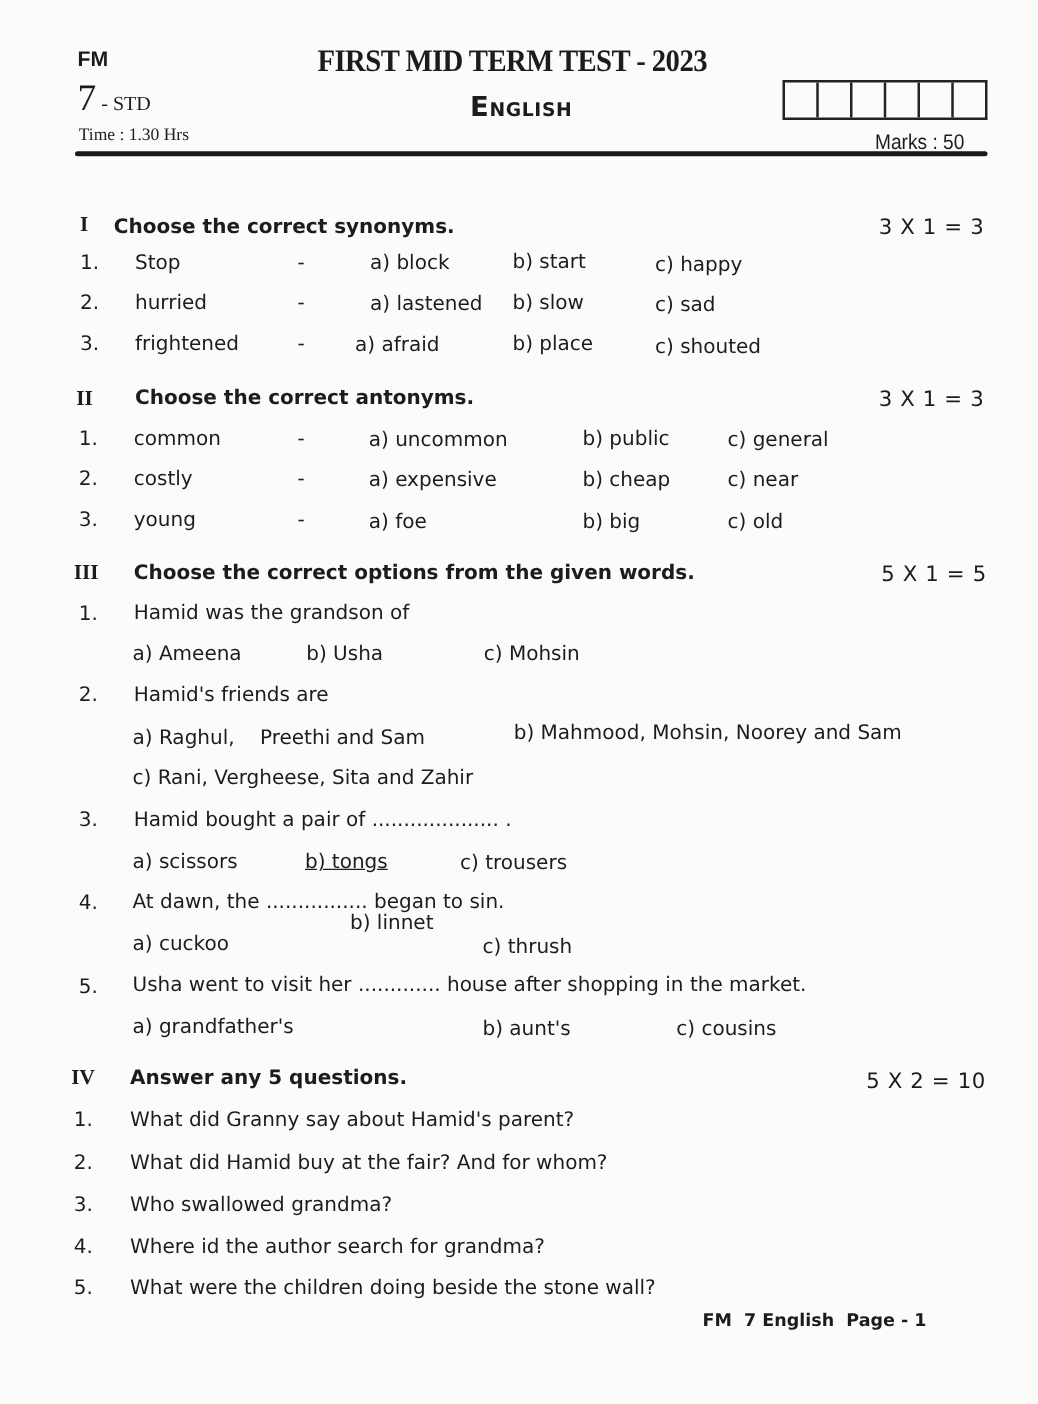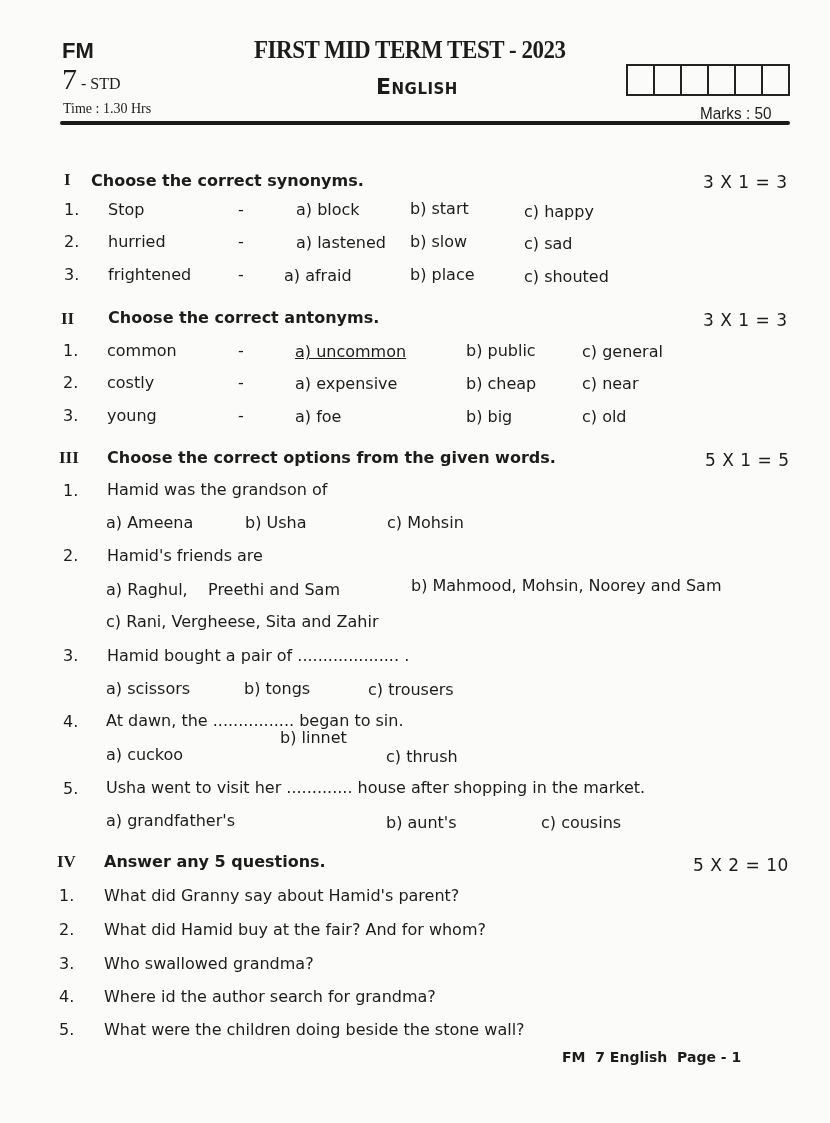--- a/index.html
+++ b/index.html
@@ -2,21 +2,21 @@
 <html><head>
 <meta charset="utf-8">
 <style>
   html, body { margin: 0; padding: 0; }
   body {
     width: 830px; height: 1123px; position: relative; overflow: hidden;
     background: #fbfbfa; color: #1c1c1c;
     font-family: "DejaVu Sans", sans-serif;
   }
   .abs { position: absolute; white-space: nowrap; }
-  .fm { left: 62px; top: 38px; font-size: 22px; font-weight: bold; font-family: "Liberation Sans", sans-serif; }
+  .fm { left: 62px; top: 38px; font-size: 17px; font-weight: bold; font-family: "Liberation Sans", sans-serif; }
   .title { left: 254px; top: 36px; font-size: 25px; font-weight: bold; font-family: "Liberation Serif", serif; letter-spacing: -0.5px; transform: scaleX(0.92); transform-origin: left top; }
   .std { left: 62px; top: 62px; font-family: "Liberation Serif", serif; }
   .std .num { font-size: 30px; }
   .std .lbl { font-size: 16px; }
   .subject { left: 376px; top: 74px; font-size: 22px; font-weight: bold; font-family: "DejaVu Sans", sans-serif; font-variant: small-caps; letter-spacing: 0.5px; }
   .time { left: 63px; top: 101px; font-size: 14px; font-family: "Liberation Serif", serif; }
   .marks { left: 700px; top: 104px; font-size: 17px; font-family: "Liberation Sans", sans-serif; transform: scaleX(0.9); transform-origin: left top; }
   .boxes { left: 626px; top: 64px; display: flex; border: 2px solid #222; }
   .boxes .box { width: 25px; height: 28px; border-right: 2px solid #222; }
   .boxes .box:last-child { border-right: none; }
@@ -80,21 +80,21 @@
 </div>
 
 <div class="abs sec-num" style="left:61px;top:309px;">II</div>
 <div class="abs sec-title" style="left:108px;top:308px;">Choose the correct antonyms.</div>
 <div class="abs sec-marks" style="left:703px;top:310px;">3 X 1 = 3</div>
 
 <div>
   <div class="abs qn" style="left:63px;top:341px;">1.</div>
   <div class="abs q" style="left:107px;top:341px;">common</div>
   <div class="abs q" style="left:238px;top:341px;">-</div>
-  <div class="abs q" style="left:295px;top:342px;text-decoration:underline;">a) uncommon</div>
+  <div class="abs q" style="left:295px;top:342px;">a) uncommon</div>
   <div class="abs q" style="left:466px;top:341px;">b) public</div>
   <div class="abs q" style="left:582px;top:342px;">c) general</div>
 </div>
 <div>
   <div class="abs qn" style="left:63px;top:373px;">2.</div>
   <div class="abs q" style="left:107px;top:373px;">costly</div>
   <div class="abs q" style="left:238px;top:373px;">-</div>
   <div class="abs q" style="left:295px;top:374px;">a) expensive</div>
   <div class="abs q" style="left:466px;top:374px;">b) cheap</div>
   <div class="abs q" style="left:582px;top:374px;">c) near</div>
@@ -123,21 +123,21 @@
   <div class="abs qn" style="left:63px;top:546px;">2.</div>
   <div class="abs q" style="left:107px;top:546px;">Hamid's friends are</div>
   <div class="abs q" style="left:106px;top:580px;white-space:pre;">a) Raghul,    Preethi and Sam</div>
   <div class="abs q" style="left:411px;top:576px;">b) Mahmood, Mohsin, Noorey and Sam</div>
   <div class="abs q" style="left:106px;top:612px;">c) Rani, Vergheese, Sita and Zahir</div>
 </div>
 <div>
   <div class="abs qn" style="left:63px;top:646px;">3.</div>
   <div class="abs q" style="left:107px;top:646px;">Hamid bought a pair of .................... .</div>
   <div class="abs q" style="left:106px;top:679px;">a) scissors</div>
-  <div class="abs q" style="left:244px;top:679px;">b) tongs</div>
+  <div class="abs q" style="left:244px;top:679px;text-decoration:underline;">b) tongs</div>
   <div class="abs q" style="left:368px;top:680px;">c) trousers</div>
 </div>
 <div>
   <div class="abs qn" style="left:63px;top:712px;">4.</div>
   <div class="abs q" style="left:106px;top:711px;">At dawn, the ................ began to sin.</div>
   <div class="abs q" style="left:106px;top:745px;">a) cuckoo</div>
   <div class="abs q" style="left:244px;top:728px;margin-left:36px;">b) linnet</div>
   <div class="abs q" style="left:386px;top:747px;">c) thrush</div>
 </div>
 <div>

